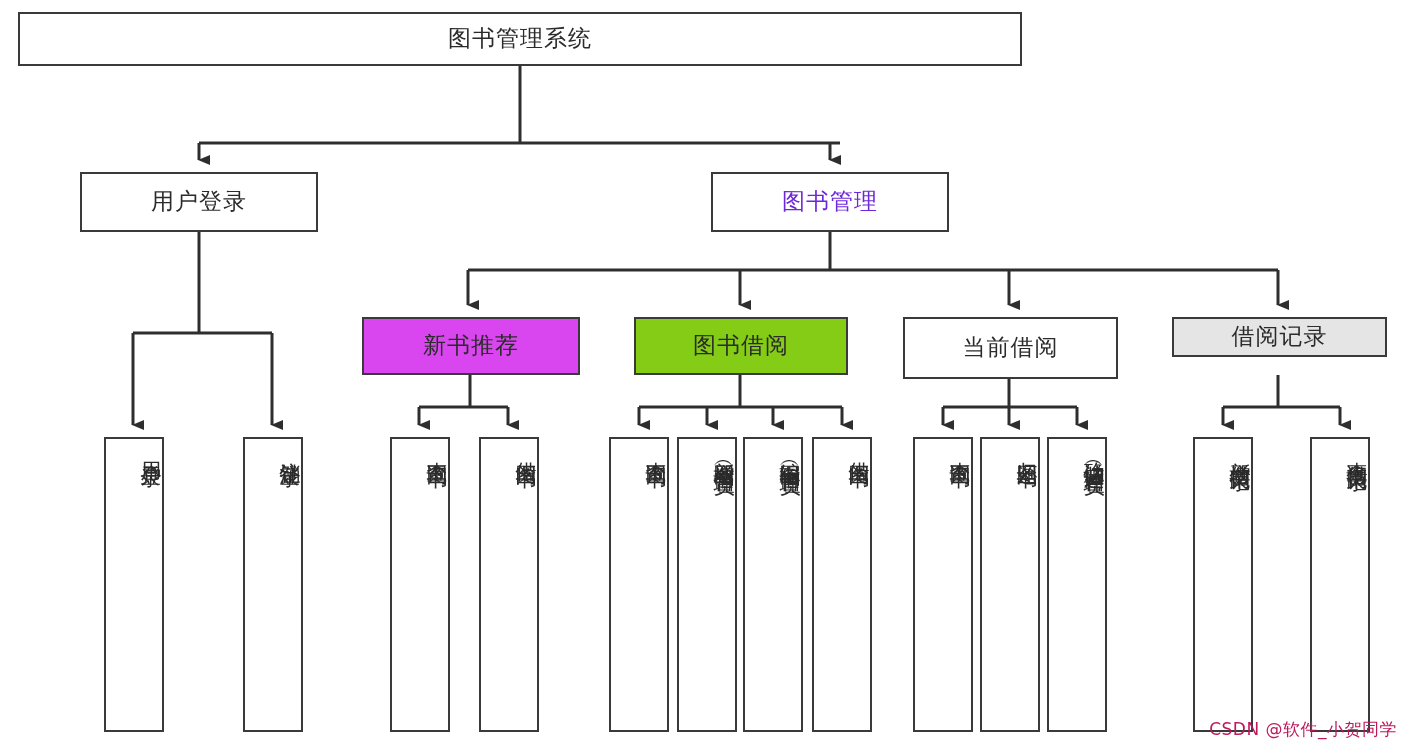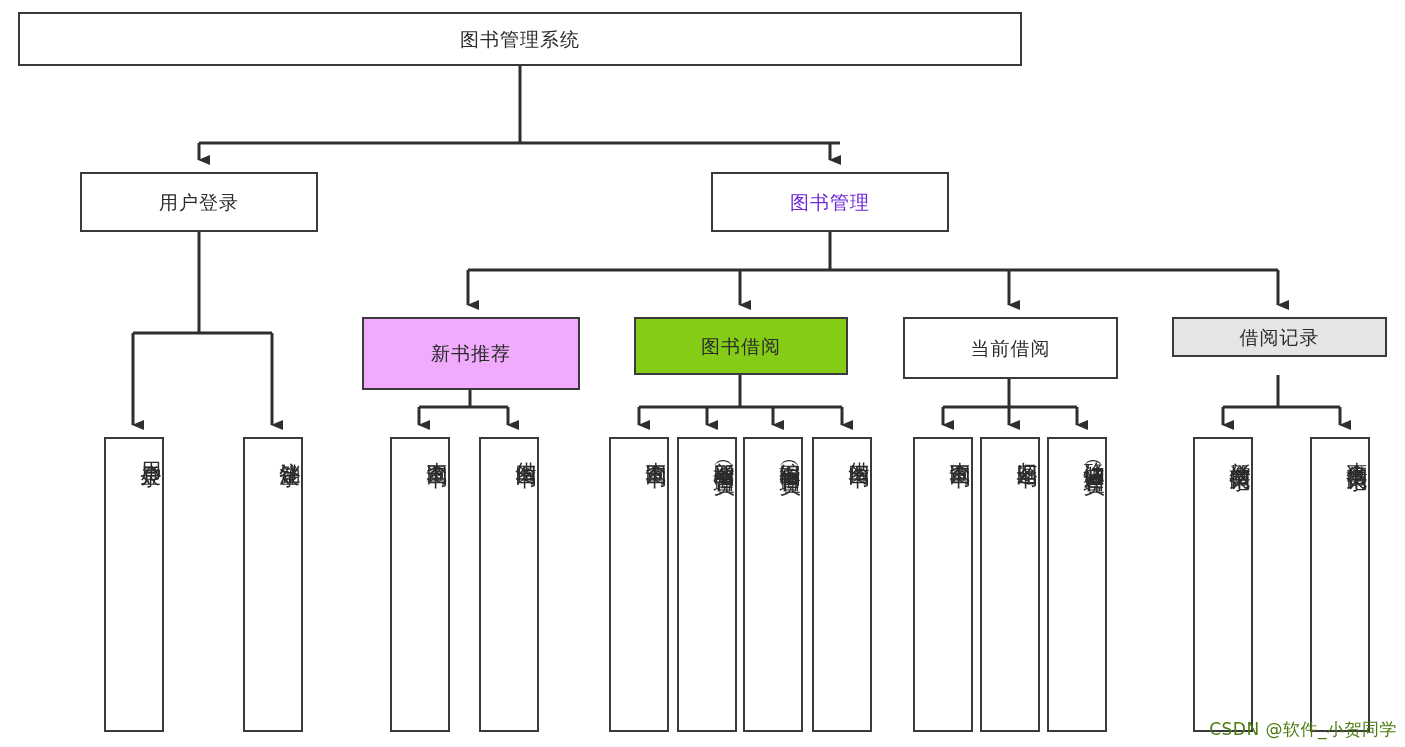--- a/index.html
+++ b/index.html
@@ -1,21 +1,21 @@
 <!DOCTYPE html>
 <html><head>
 <meta charset="utf-8">
 <style>
   html,body{margin:0;padding:0;background:#ffffff;}
   body{width:1405px;height:747px;font-family:"DejaVu Sans","Liberation Sans",sans-serif;}
   #diagram-root{position:relative;width:1405px;height:747px;overflow:hidden;background:#fff;}
   #wires{position:absolute;left:0;top:0;width:1405px;height:747px;}
   .node{position:absolute;box-sizing:border-box;border:2.5px solid #3a3a3a;background:#ffffff;
         display:flex;align-items:center;justify-content:center;color:#2b2b2b;}
-  .node.h{font-size:19px;letter-spacing:1px;line-height:1.2;}
+  .node.h{font-size:23px;letter-spacing:1px;line-height:1.2;}
   .node.v{writing-mode:vertical-rl;text-orientation:upright;font-size:21px;line-height:1.05;
           letter-spacing:2px;padding:6px 0;align-items:flex-start;justify-content:flex-start;}
   .node.v > span{writing-mode:vertical-rl;text-orientation:upright;display:block;}
   #watermark{position:absolute;right:8px;bottom:6px;color:#c8c8c8;font-size:17px;
              letter-spacing:0.5px;white-space:nowrap;pointer-events:none;}
 </style>
 </head>
 <body>
 
 <div id="diagram-root" style="background: rgb(255, 255, 255);">
@@ -75,21 +75,21 @@
     <span>图书管理系统</span>
   </div>
 
   <div class="node h" id="node-l2-0" style="left: 80px; top: 172px; width: 238px; height: 60px; border-color: rgb(58, 58, 58); background: rgb(255, 255, 255); color: rgb(43, 43, 43);">
     <span>用户登录</span>
   </div>
   <div class="node h" id="node-l2-1" style="left: 711px; top: 172px; width: 238px; height: 60px; border-color: rgb(58, 58, 58); background: rgb(255, 255, 255); color: #6d28d9;">
     <span>图书管理</span>
   </div>
 
-  <div class="node h" id="node-l3-0" style="left: 362px; top: 317px; width: 218px; height: 73px; border-color: rgb(58, 58, 58); background: #f0abfc; color: rgb(43, 43, 43);">
+  <div class="node h" id="node-l3-0" style="left: 362px; top: 317px; width: 218px; height: 58px; border-color: rgb(58, 58, 58); background: #d946ef; color: rgb(43, 43, 43);">
     <span>新书推荐</span>
   </div>
   <div class="node h" id="node-l3-1" style="left: 634px; top: 317px; width: 214px; height: 58px; border-color: rgb(58, 58, 58); background: #84cc16; color: rgb(43, 43, 43);">
     <span>图书借阅</span>
   </div>
   <div class="node h" id="node-l3-2" style="left: 903px; top: 317px; width: 215px; height: 62px; border-color: rgb(58, 58, 58); background: rgb(255, 255, 255); color: rgb(43, 43, 43);">
     <span>当前借阅</span>
   </div>
   <div class="node h" id="node-l3-3" style="left: 1172px; top: 317px; width: 215px; height: 40px; border-color: rgb(58, 58, 58); background: #e5e5e5; color: rgb(43, 43, 43);">
     <span>借阅记录</span>
@@ -128,14 +128,14 @@
   <div class="node v" id="node-leaf-10" style="left: 1047px; top: 437px; width: 60px; height: 295px; border-color: rgb(58, 58, 58); background: rgb(255, 255, 255); color: rgb(43, 43, 43);">
     <span>确认归还（管理员）</span>
     </div>
   <div class="node v" id="node-leaf-11" style="left: 1193px; top: 437px; width: 60px; height: 295px; border-color: rgb(58, 58, 58); background: rgb(255, 255, 255); color: rgb(43, 43, 43);">
     <span>新增借阅记录</span>
     </div>
   <div class="node v" id="node-leaf-12" style="left: 1310px; top: 437px; width: 60px; height: 295px; border-color: rgb(58, 58, 58); background: rgb(255, 255, 255); color: rgb(43, 43, 43);">
     <span>查询借阅记录</span>
     </div>
 
-  <div id="watermark" style="color: #4d7c0f;">CSDN @软件_小贺同学</div>
+  <div id="watermark" style="color: #be185d;">CSDN @软件_小贺同学</div>
 </div>
 
 </body></html>

